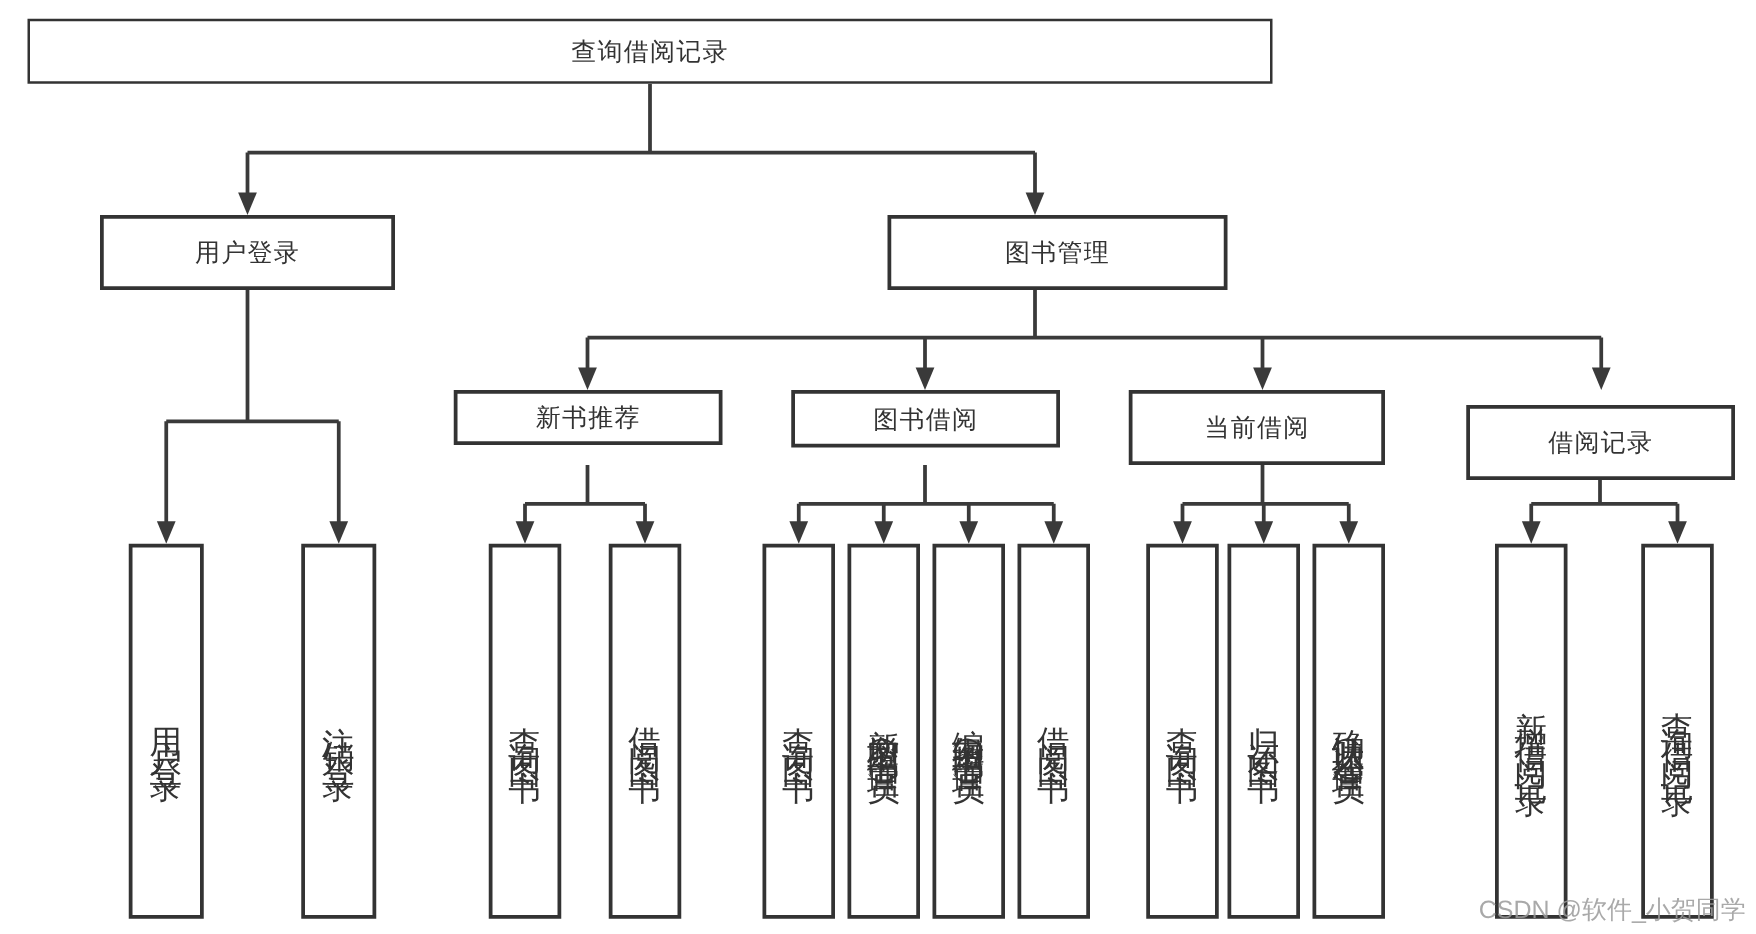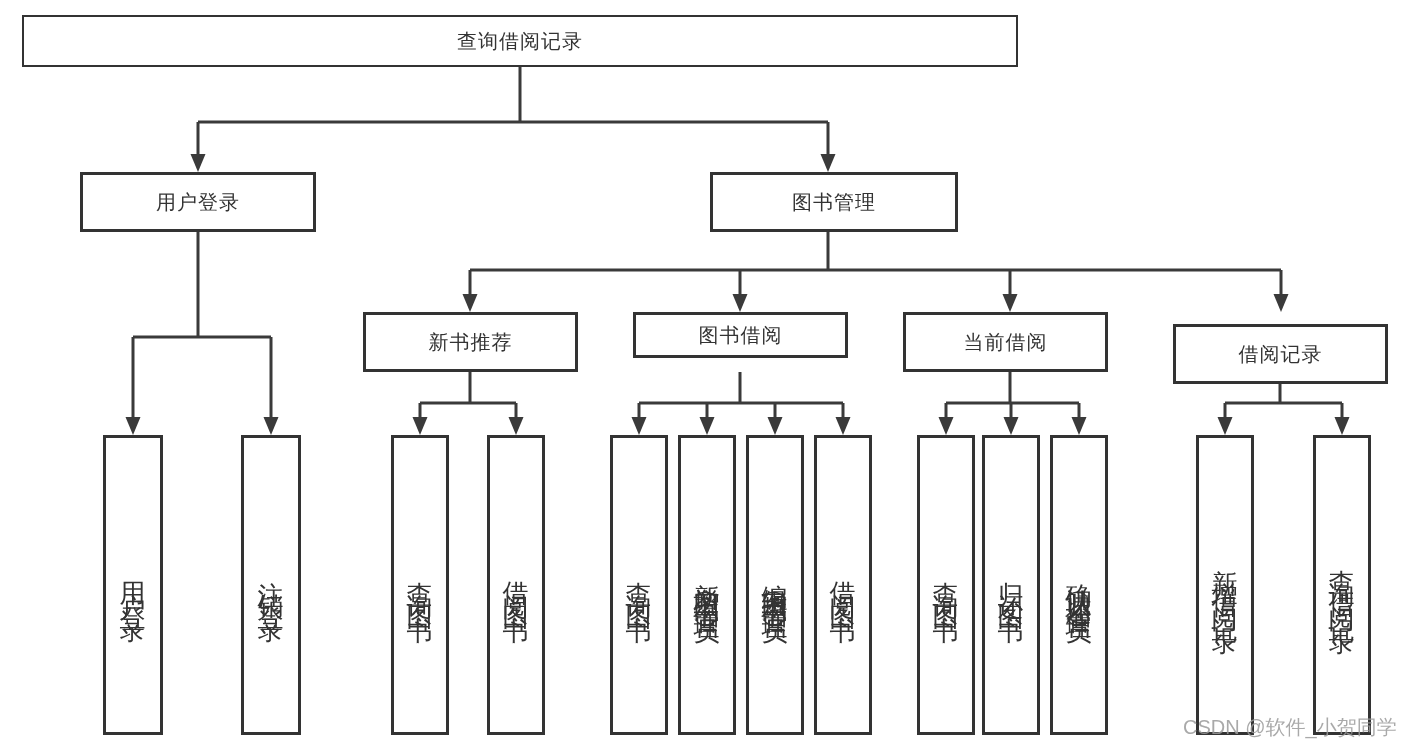--- a/index.html
+++ b/index.html
@@ -77,25 +77,25 @@
     </g>
   </svg>
 
   <div class="box root h" style="left:22px;top:15px;width:996px;height:52px">
     <span>查询借阅记录</span>
   </div>
 
   <div class="box h" style="left:80px;top:172px;width:236px;height:60px">
     <span>用户登录</span>
   </div>
-  <div class="box h" style="left:710px;top:172px;width:248px;height:60px">
+  <div class="box h" style="left:710px;top:172px;width:272px;height:60px">
     <span>图书管理</span>
   </div>
 
-  <div class="box h" style="left:363px;top:312px;width:215px;height:60px">
+  <div class="box h" style="left:363px;top:312px;width:215px;height:44px">
     <span>新书推荐</span>
   </div>
   <div class="box h" style="left:633px;top:312px;width:215px;height:46px">
     <span>图书借阅</span>
   </div>
   <div class="box h" style="left:903px;top:312px;width:205px;height:60px">
     <span>当前借阅</span>
   </div>
   <div class="box h" style="left:1173px;top:324px;width:215px;height:60px">
     <span>借阅记录</span>

